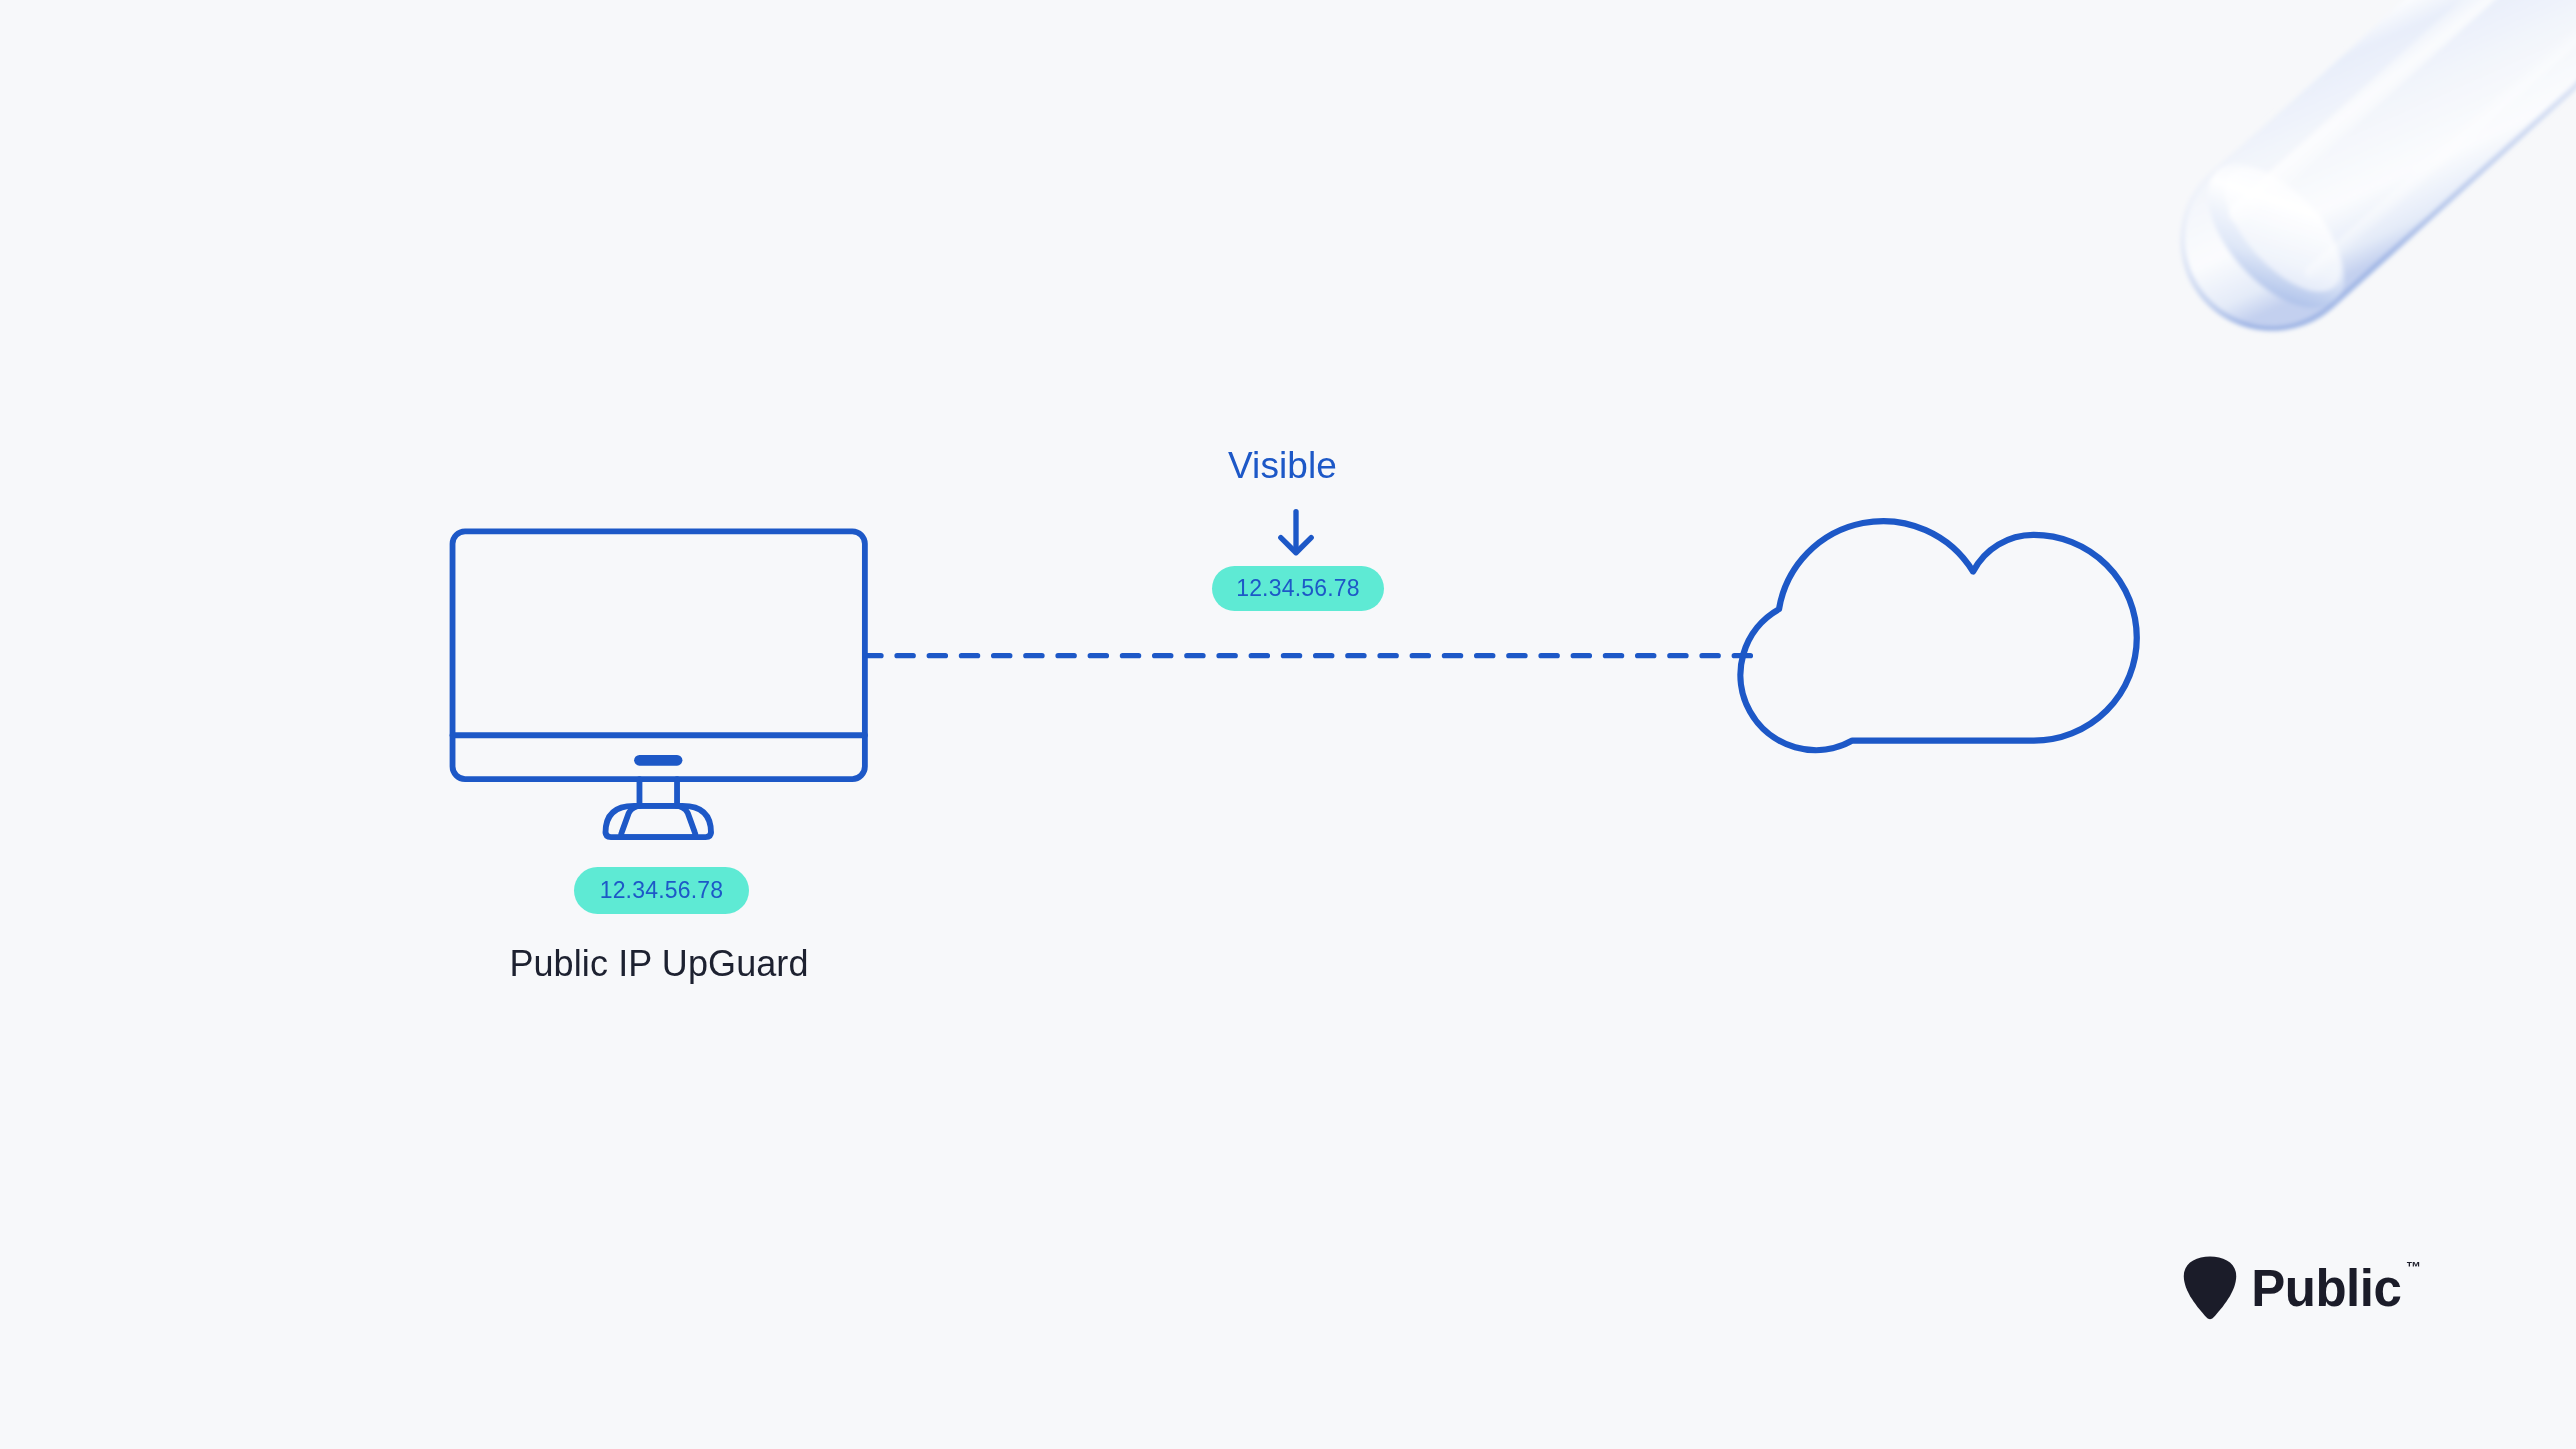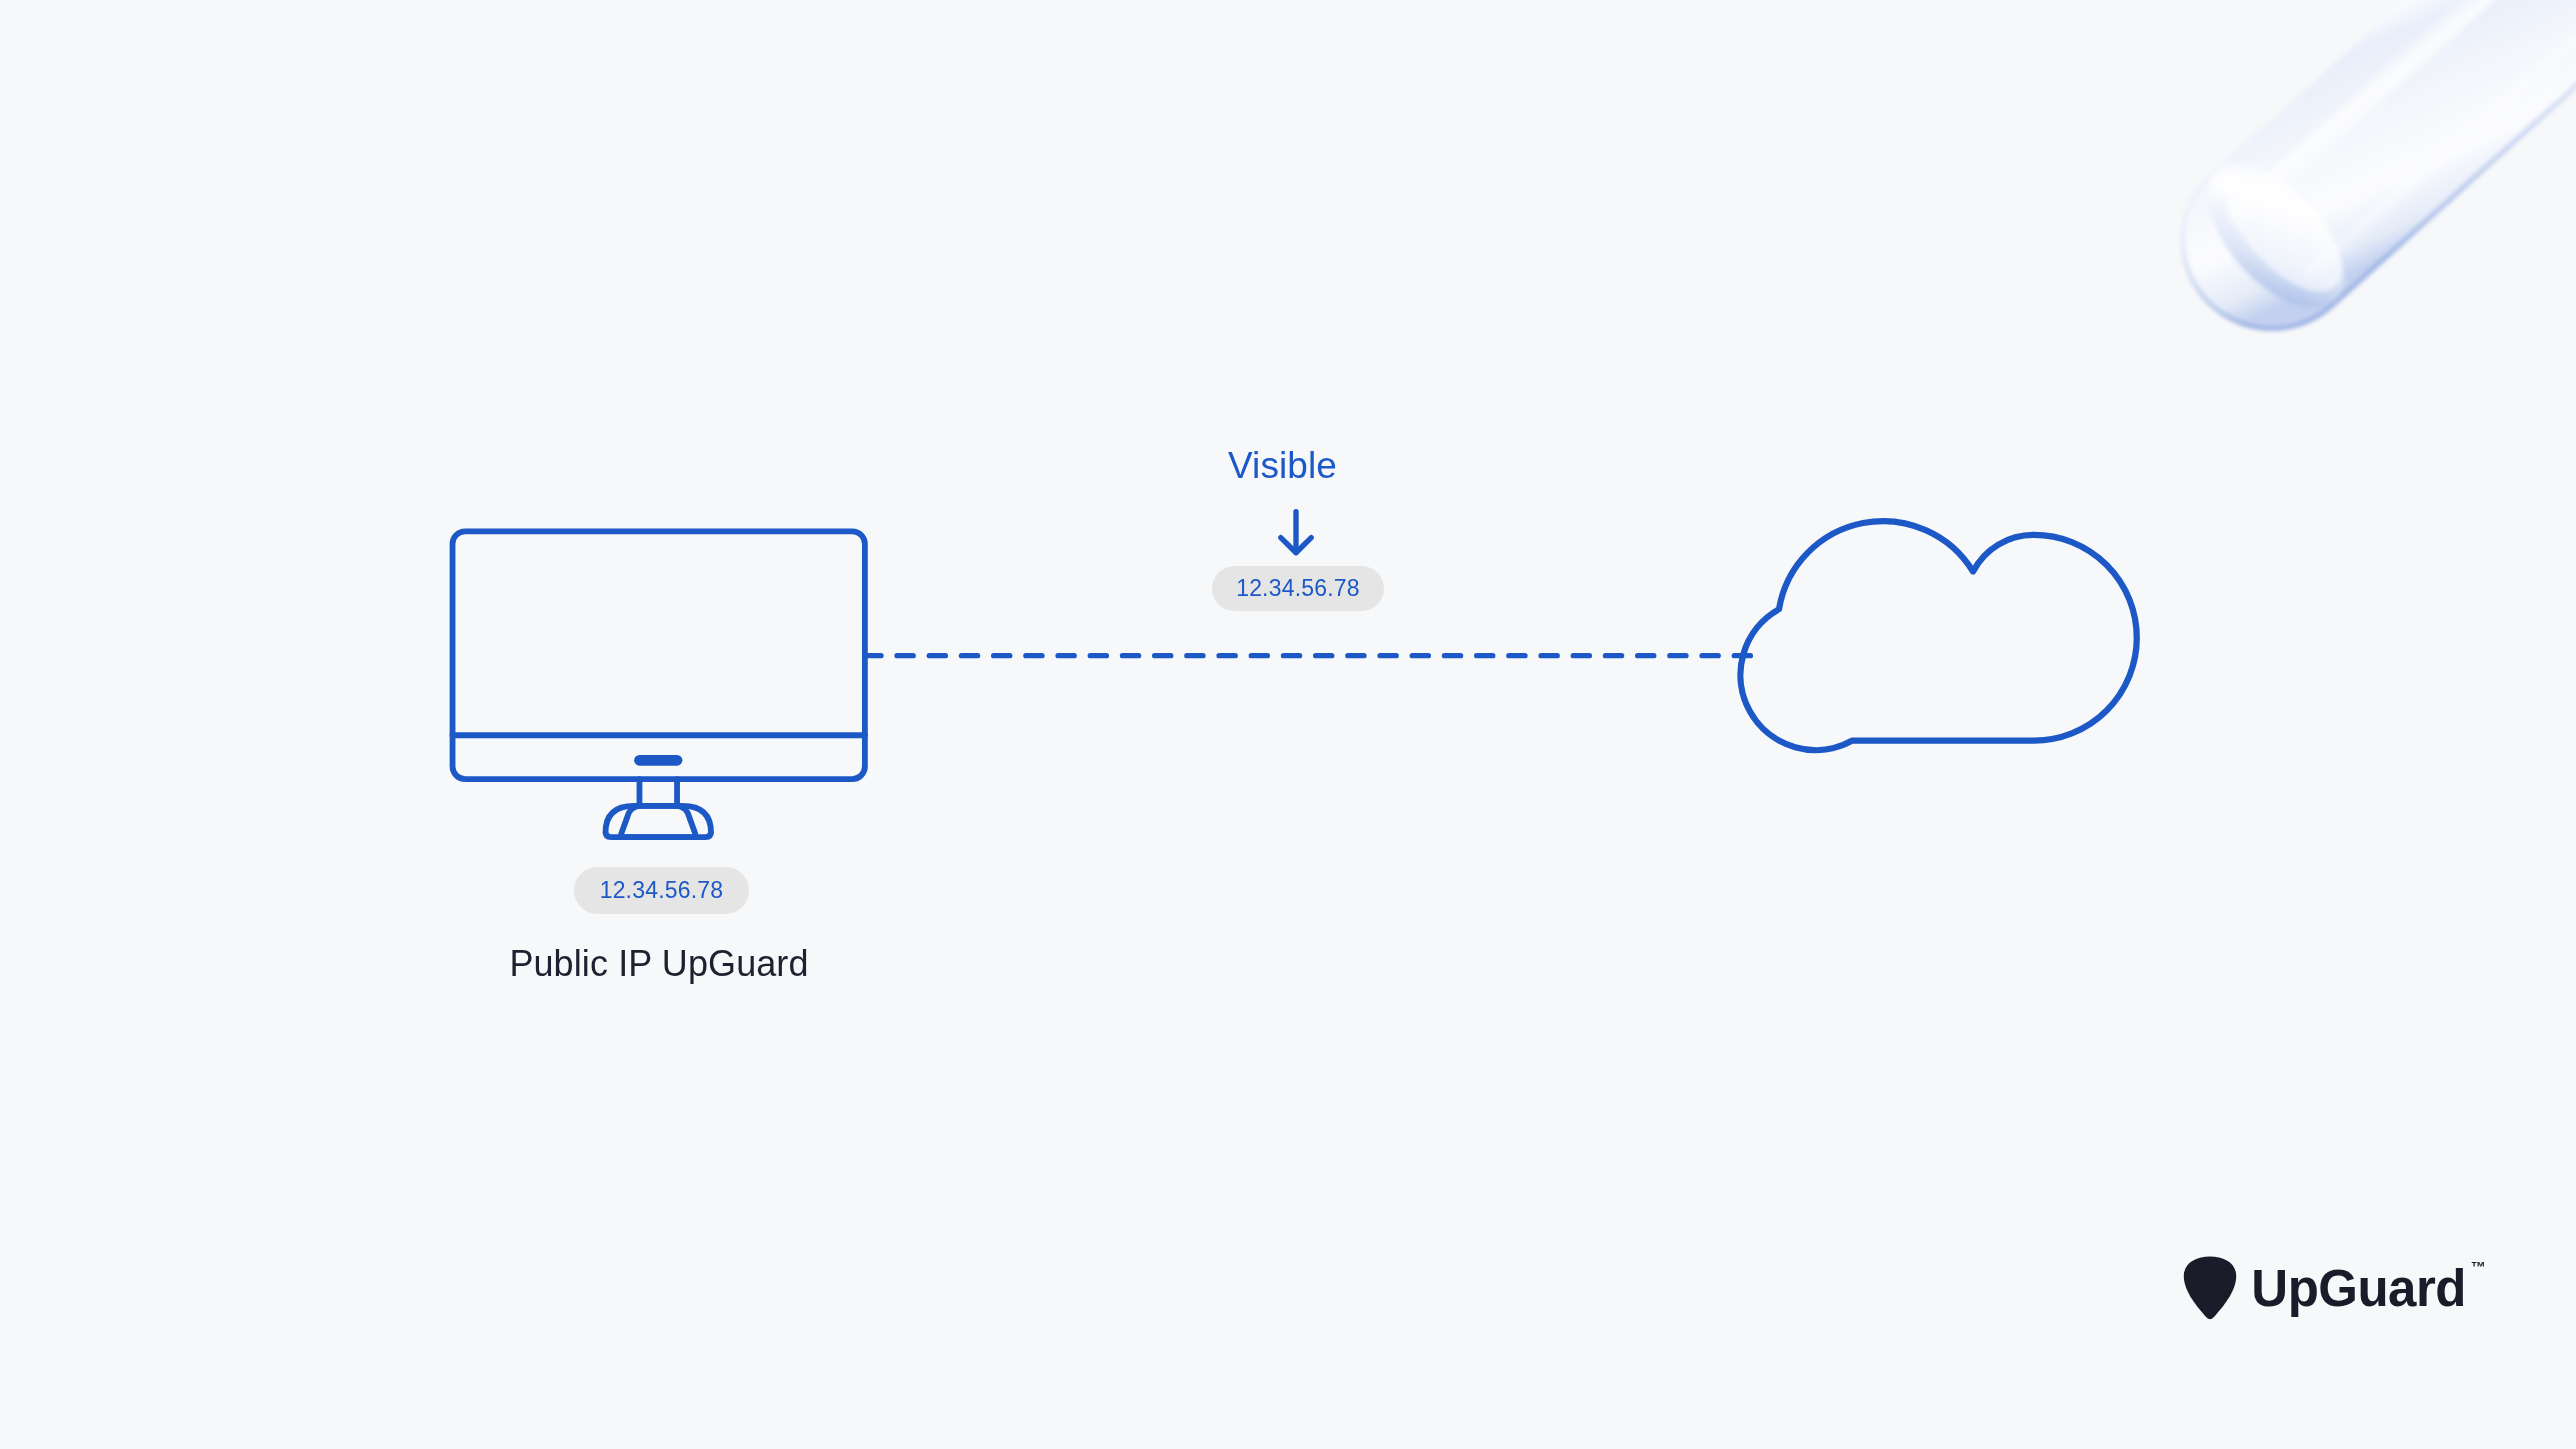--- a/index.html
+++ b/index.html
@@ -51,21 +51,21 @@
     color: #1d58c7;
     letter-spacing: 0.1px;
     white-space: nowrap;
   }
 
   .ip-badge {
     position: absolute;
     display: inline-flex;
     align-items: center;
     justify-content: center;
-    background: #e5e5e5;
+    background: #5eead4;
     color: #1d58c7;
     border-radius: 894px;
     font-size: 23px;
     line-height: 1;
     font-weight: 400;
     letter-spacing: 0.2px;
     white-space: nowrap;
     text-align: center;
   }
   .ip-badge.top {
@@ -208,19 +208,19 @@
 
   <div class="node-caption">Public IP UpGuard</div>
 
   <div class="logo">
     <svg class="logo-mark" width="54" height="64" viewBox="0 0 60 72" aria-hidden="true">
       <path d="M30 0.5 C46 0.5 59.5 8 59.5 22.5 C59.5 40 44 58 33.8 69.3
                C31.6 71.7 28.4 71.7 26.2 69.3 C16 58 0.5 40 0.5 22.5
                C0.5 8 14 0.5 30 0.5 Z" fill="#1b1c29"></path>
     </svg>
     <div class="logo-text">
-      <span>UpGuard</span>
+      <span>Public</span>
       <span class="logo-tm">™</span>
     </div>
   </div>
 
 </div>
 
 
 </body></html>

